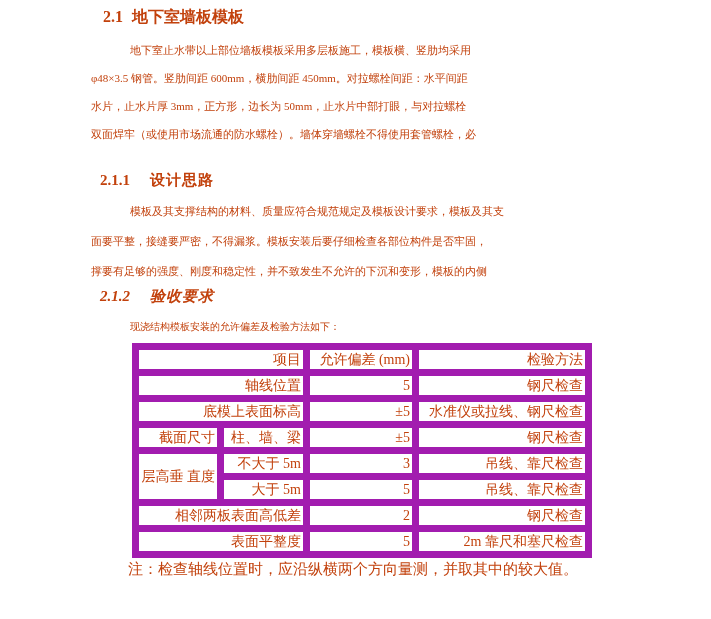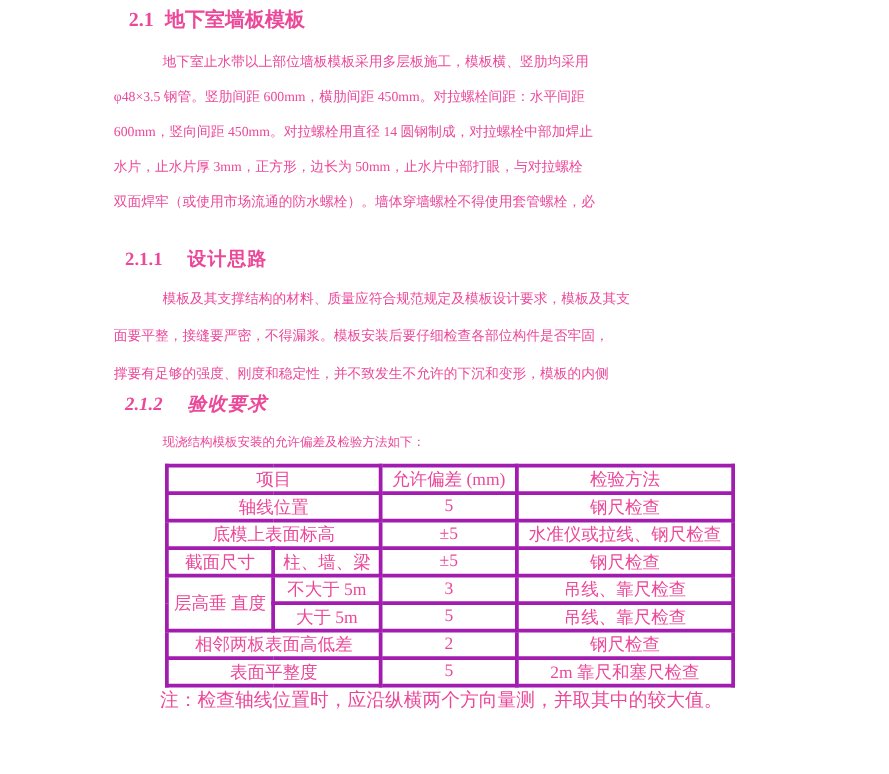--- a/index.html
+++ b/index.html
@@ -5,21 +5,21 @@
   html, body {
     margin: 0;
     padding: 0;
     background: #ffffff;
   }
   .page {
     position: relative;
     width: 711px;
     height: 619px;
     background: #ffffff;
-    color: #ec4899;
+    color: #c2410c;
     font-family: "Liberation Serif", "DejaVu Serif", serif;
     overflow: hidden;
   }
   .doc-title {
     margin: 6px 0 0 103px;
     font-size: 16px;
     font-weight: bold;
     line-height: 22px;
     white-space: nowrap;
   }
@@ -54,24 +54,24 @@
     line-height: 22px;
     white-space: nowrap;
   }
   table.spec-table {
     margin: 5px 0 0 132px;
     border-collapse: collapse;
     table-layout: fixed;
     font-size: 14px;
   }
   table.spec-table td {
-    border: 3px solid #a21caf;
+    border: 7px solid #a21caf;
     height: 19px;
     padding: 0 2px;
-    text-align: center;
+    text-align: right;
     vertical-align: middle;
     overflow: hidden;
     white-space: nowrap;
   }
   .note {
     margin: 0 0 0 128px;
     font-size: 15px;
     line-height: 22px;
     white-space: nowrap;
   }
@@ -81,21 +81,20 @@
 
 <div class="page">
 
   <div class="doc-title">
     <span class="num">2.1</span><span class="txt">地下室墙板模板</span>
   </div>
 
   <div class="para para1">
     <div class="line indent">地下室止水带以上部位墙板模板采用多层板施工，模板横、竖肋均采用</div>
     <div class="line">φ48×3.5 钢管。竖肋间距 600mm，横肋间距 450mm。对拉螺栓间距：水平间距</div>
-    <div class="line">600mm，竖向间距 450mm。对拉螺栓用直径 14 圆钢制成，对拉螺栓中部加焊止</div>
     <div class="line">水片，止水片厚 3mm，正方形，边长为 50mm，止水片中部打眼，与对拉螺栓</div>
     <div class="line">双面焊牢（或使用市场流通的防水螺栓）。墙体穿墙螺栓不得使用套管螺栓，必</div>
   </div>
 
   <div class="h2 h211">
     <span class="num">2.1.1</span><span class="kai">设计思路</span>
   </div>
 
   <div class="para para2">
     <div class="line indent">模板及其支撑结构的材料、质量应符合规范规定及模板设计要求，模板及其支</div>

